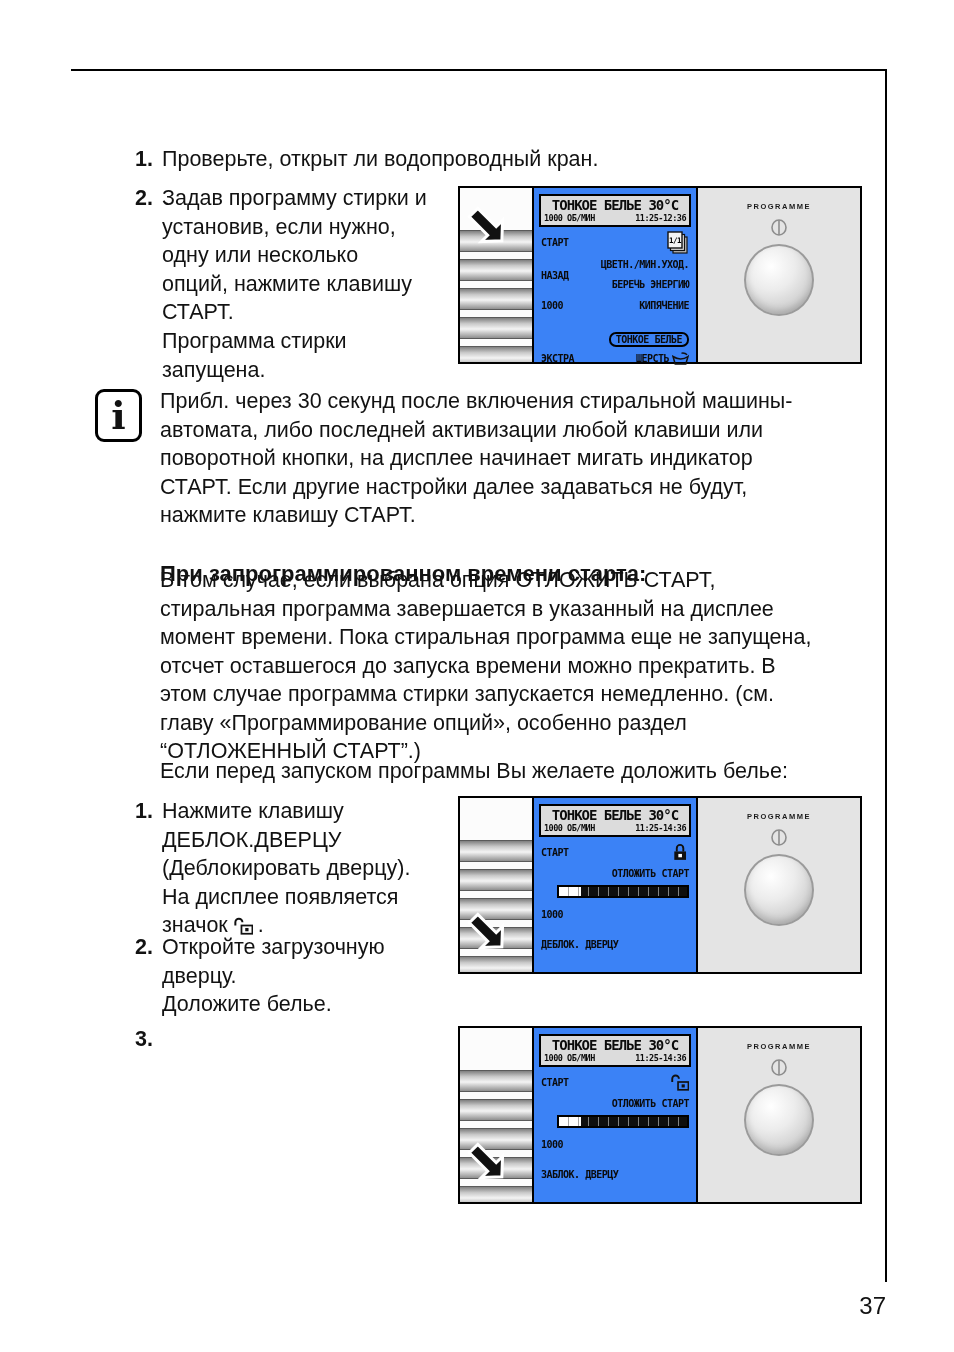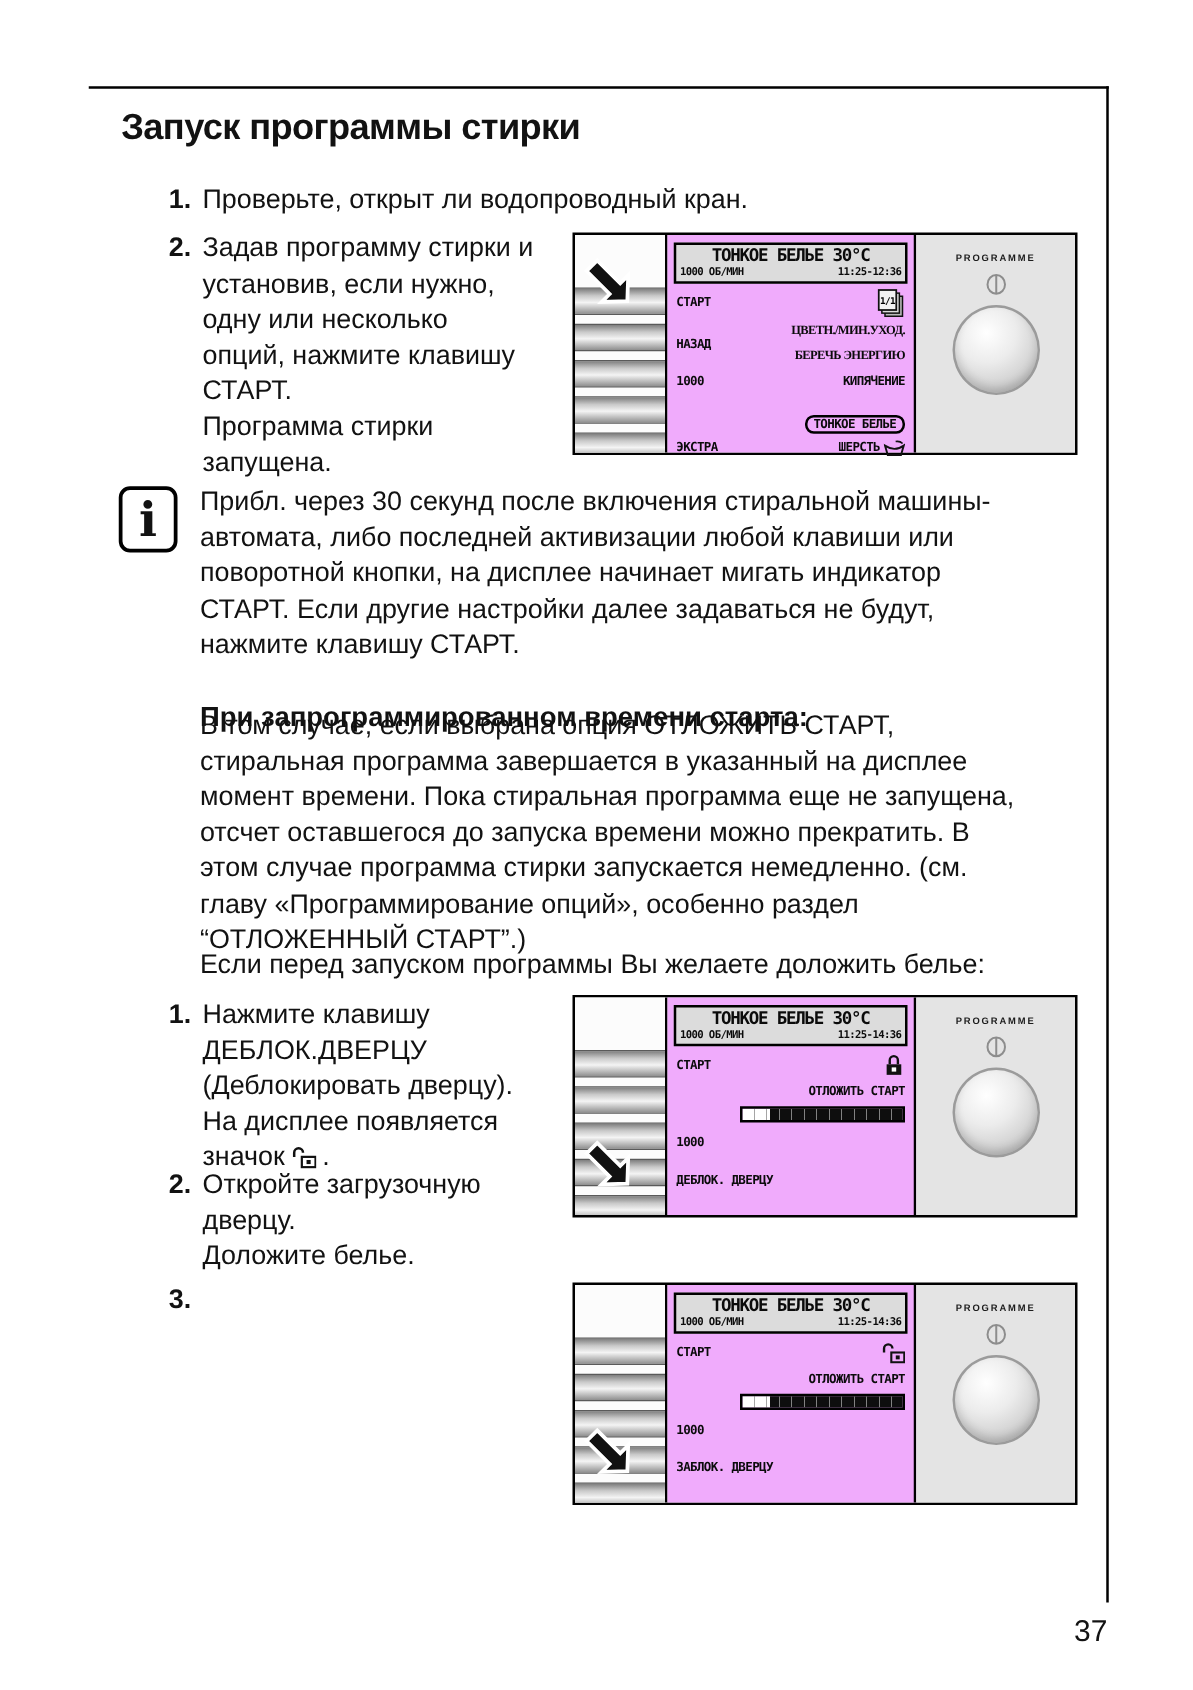--- a/index.html
+++ b/index.html
@@ -27,28 +27,28 @@
   
   .panel{position:absolute;width:400px;height:174px;border:2px solid #000;display:flex;background:#fff;box-sizing:content-box;}
   .strip{width:74px;flex:none;border-right:2px solid #000;background:#fcfcfc;padding-top:42px;
          box-sizing:border-box;display:flex;flex-direction:column;gap:7px;overflow:hidden;}
   .bar{height:20px;flex:none;border-top:1px solid #5a5a5a;border-bottom:1px solid #5a5a5a;
        background:linear-gradient(180deg,#7f7f7f 0%,#c9c9c9 28%,#f4f4f4 55%,#8f8f8f 100%);}
   .arrow{position:absolute;z-index:4;}
   .arrow.top{left:2px;top:14px;}
   .arrow.bottom{left:2px;top:110px;}
 
-  .display{width:199px;flex:none;border-right:2px solid #000;background:#f0abfc;box-sizing:border-box;
+  .display{width:164px;flex:none;border-right:2px solid #000;background:#3b82f6;box-sizing:border-box;
            font-family:"DejaVu Sans Mono",monospace;font-weight:bold;color:#0b0b0b;}
   .titlebox{margin:6px 5px 0 5px;border:2px solid #000;background:#dcdcdc;padding:1px 3px 2px 3px;}
   .d-title{text-align:center;font-size:14px;letter-spacing:-1px;white-space:nowrap;}
   .d-sub{display:flex;justify-content:space-between;font-size:8.5px;letter-spacing:-0.5px;}
   .d-row{display:flex;justify-content:space-between;align-items:center;padding:0 7px;
          font-size:10px;letter-spacing:-0.5px;}
-  .stack{text-align:right;line-height:20px;font-family:Liberation Serif, serif;}
+  .stack{text-align:right;line-height:20px;}
   .right-only{justify-content:flex-end;}
   .sel-box{border:2px solid #000;border-radius:7px;padding:0 5px;display:inline-block;}
   .pbar{width:128px;height:9px;border:2px solid #000;
         background-image:repeating-linear-gradient(90deg,rgba(150,150,150,0) 0 9px,rgba(150,150,150,.85) 9px 10px),
                          linear-gradient(90deg,#ffffff 0 17%,#0e0e0e 17% 100%);}
   .p1-r1{margin-top:2px;height:26px;}
   .p1-r2{margin-top:0;}
   .p1-r3{margin-top:3px;height:14px;}
   .p1-r4{margin-top:17px;height:20px;}
   .p1-r5{margin-top:1px;height:17px;}
@@ -88,21 +88,20 @@
       <rect x="10.4" y="10.1" width="2.8" height="2.8" fill="#111"></rect>
     </g>
   </defs>
 </svg>
 
 <div class="page">
 
   <div class="rule-top"></div>
   <div class="rule-right"></div>
 
-  <h1 class="page-title">Запуск программы стирки</h1>
 
   <div class="step" style="left:135px;top:145px;width:740px;">
     <span class="num">1.</span>
     <span>Проверьте, открыт ли водопроводный кран.</span>
   </div>
 
   <div class="step" style="left:135px;top:184px;width:320px;">
     <span class="num">2.</span>
     <span class="lines">Задав программу стирки и
 установив, если нужно,

